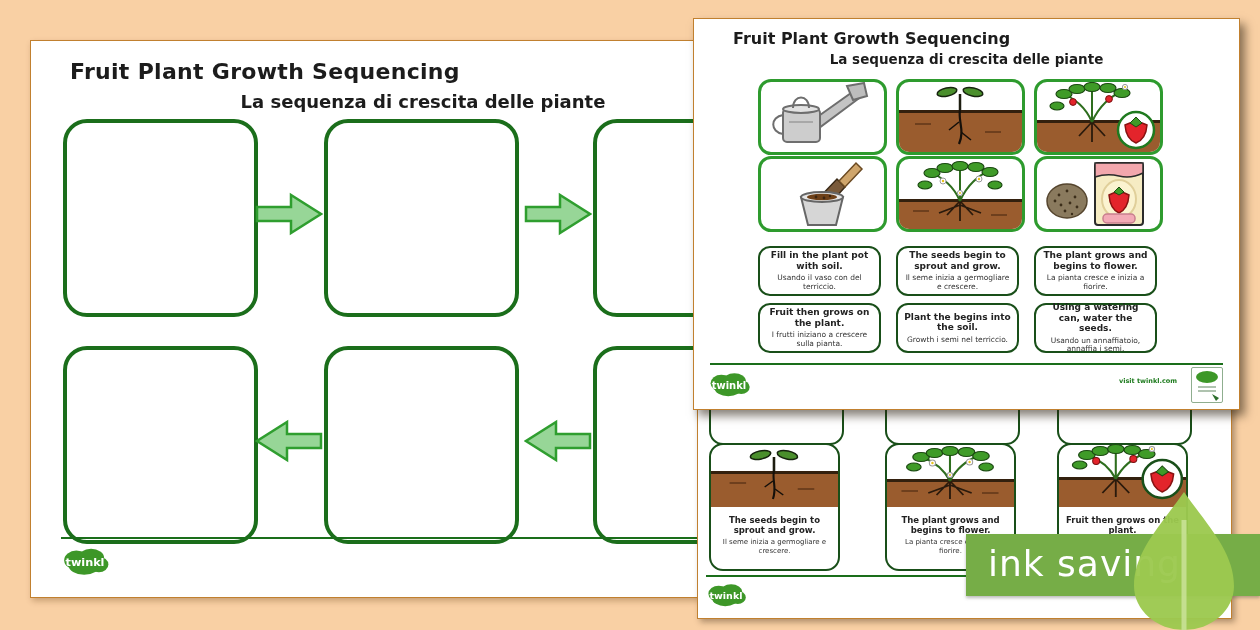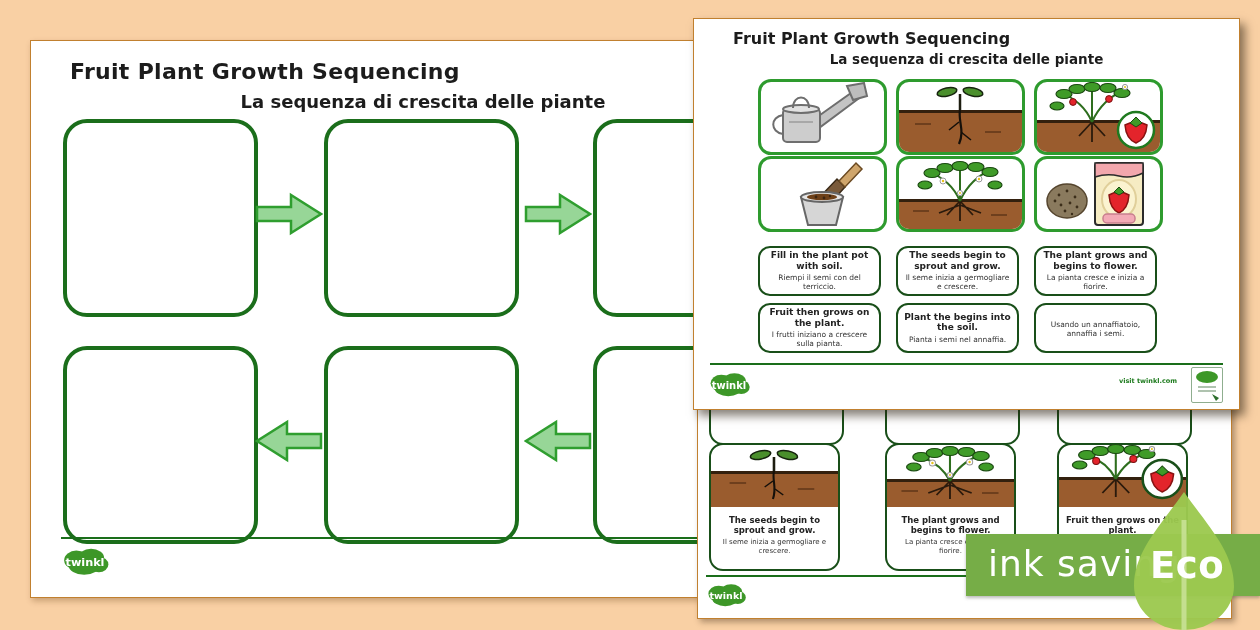--- a/index.html
+++ b/index.html
@@ -297,40 +297,41 @@
         <path d="M58,4 L106,4 L106,14 Q94,20 82,17 Q70,14 58,18 Z" fill="#f2a7ad" stroke="#2b2b2b" stroke-width="1.5"></path>
         <ellipse cx="82" cy="40" rx="17" ry="19" fill="#fbf3d0" stroke="#e0cf9a" stroke-width="2"></ellipse>
         <path d="M72,36 Q82,30 92,36 Q91,50 82,54 Q73,50 72,36 Z" fill="#e3242b" stroke="#8a1212" stroke-width="1.5"></path>
         <polygon points="77,33 82,28 87,33 82,36" fill="#3f9b28" stroke="#1c4a12" stroke-width="1"></polygon>
         <rect x="66" y="55" width="32" height="9" rx="4" fill="#f3aab6" stroke="#c97f8e" stroke-width="1.5"></rect>
       </svg>
     </div>
 
     <div class="tcard" style="left:64px;top:227px;">
       <div class="en">Fill in the plant pot with soil.</div>
-      <div class="it">Riempi il semi con del terriccio.</div>
+      <div class="it">Usando il vaso con del terriccio.</div>
     </div>
     <div class="tcard" style="left:202px;top:227px;">
       <div class="en">The seeds begin to sprout and grow.</div>
       <div class="it">Il seme inizia a germogliare e crescere.</div>
     </div>
     <div class="tcard" style="left:340px;top:227px;">
       <div class="en">The plant grows and begins to flower.</div>
       <div class="it">La pianta cresce e inizia a fiorire.</div>
     </div>
 
     <div class="tcard" style="left:64px;top:284px;">
       <div class="en">Fruit then grows on the plant.</div>
       <div class="it">I frutti iniziano a crescere sulla pianta.</div>
     </div>
     <div class="tcard" style="left:202px;top:284px;">
       <div class="en">Plant the begins into the soil.</div>
-      <div class="it">Pianta i semi nel annaffia.</div>
+      <div class="it">Growth i semi nel terriccio.</div>
     </div>
     <div class="tcard" style="left:340px;top:284px;">
+      <div class="en">Using a watering can, water the seeds.</div>
       <div class="it">Usando un annaffiatoio, annaffia i semi.</div>
     </div>
 
     <div class="hline" style="left:16px;right:16px;top:344px;"></div>
     <svg class="logo" style="left:12px;top:351px;width:46px;height:28px;" viewBox="0 0 60 36">
       <g fill="#3d9728">
         <ellipse cx="20" cy="17" rx="14" ry="11"></ellipse>
           <ellipse cx="37" cy="14" rx="15" ry="10"></ellipse>
         <ellipse cx="46" cy="22" rx="11" ry="9"></ellipse>
           <ellipse cx="29" cy="23" rx="18" ry="11"></ellipse>
@@ -348,15 +349,14 @@
     </div>
   </div>
 
   <div class="eco-banner">
     <span class="ink">ink saving</span>
   </div>
   <svg class="leaf" viewBox="0 0 112 140">
     <path d="M56,2 C80,36 106,62 106,96 A50,44 0 0 1 6,96 C6,62 32,36 56,2 Z" fill="#9cc94f" opacity="0.96"></path>
     <line x1="56" y1="30" x2="56" y2="140" stroke="#cbe39a" stroke-width="5" opacity="0.85"></line>
   </svg>
-  <div class="eco-word">Eco</div>
 
 </div>
 
 </body></html>

